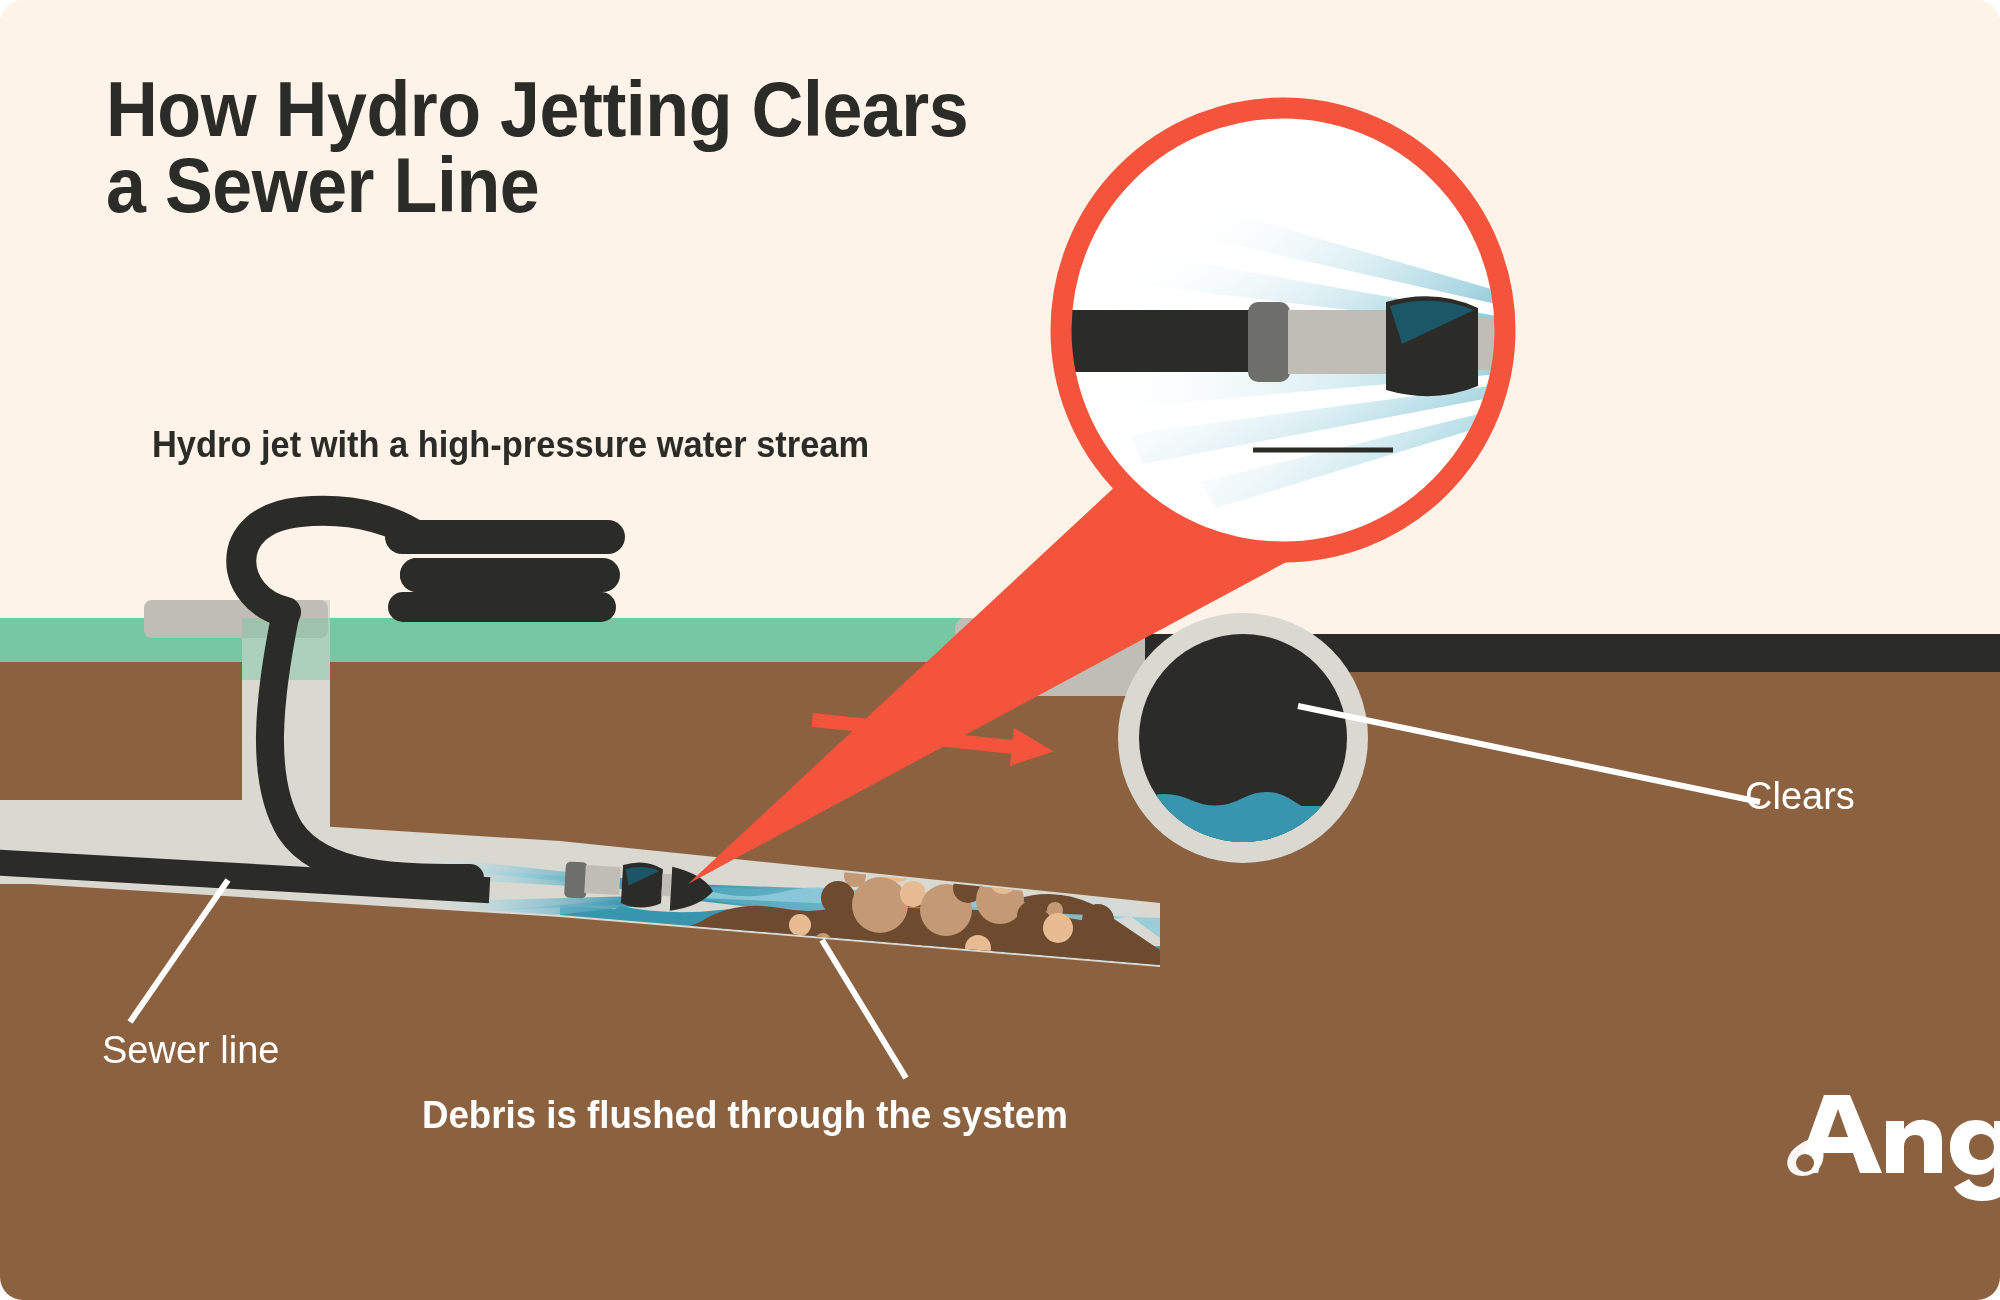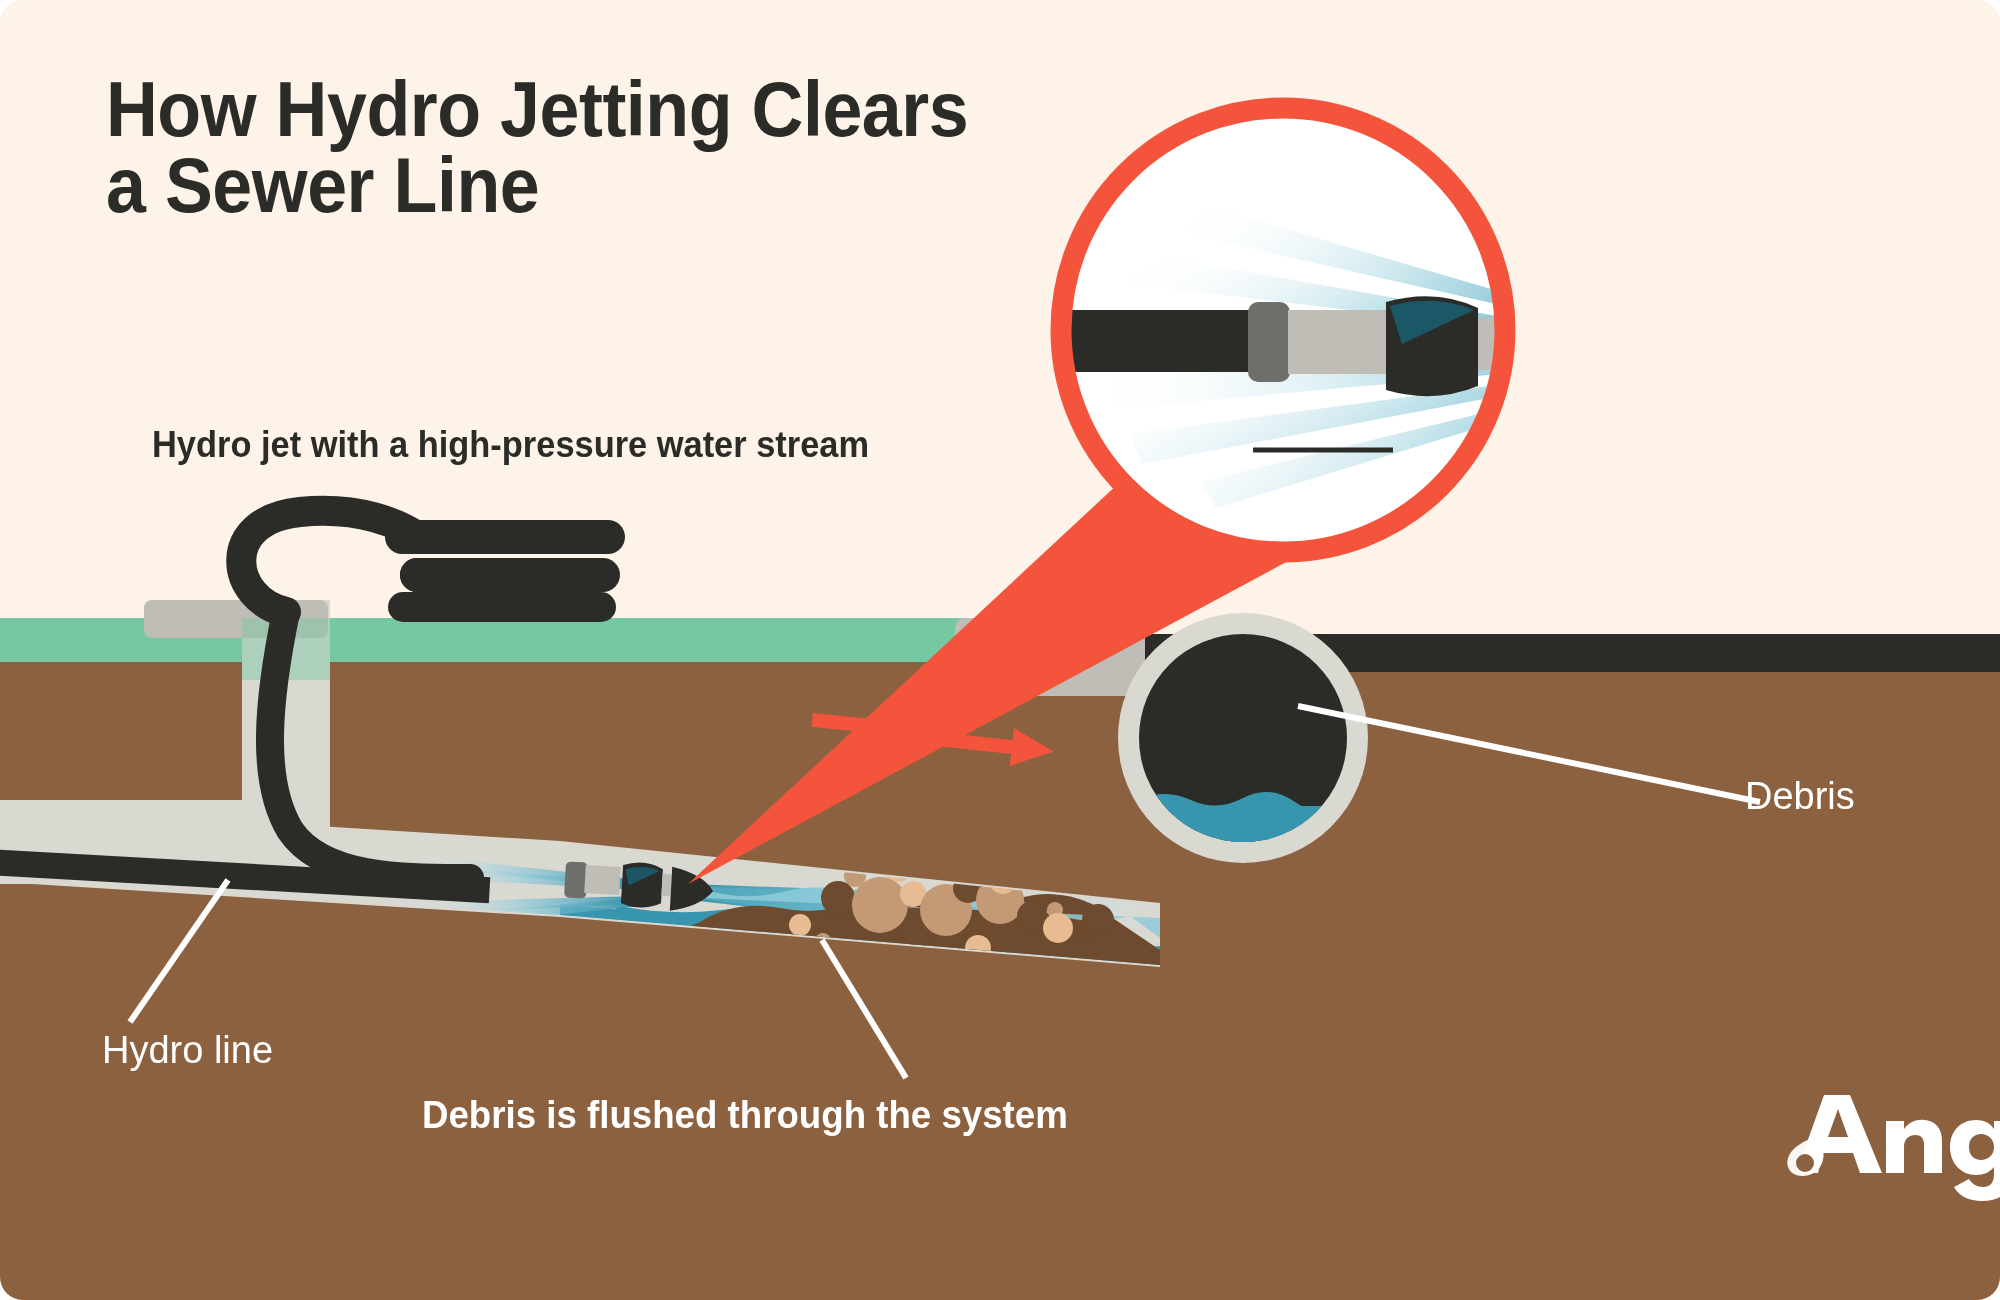--- a/index.html
+++ b/index.html
@@ -312,19 +312,19 @@
 
       <rect x="242" y="26" width="18" height="52" fill="#FFFFFF"></rect>
       <circle cx="251" cy="10" r="11" fill="#FFFFFF"></circle>
     </g>
   </svg>
 
   <h1 class="txt title"><span>How Hydro Jetting Clears</span><br><span>a Sewer Line</span></h1>
 
   <div class="txt lbl-hydro">Hydro jet with a high-pressure water stream</div>
 
-  <div class="txt lbl-sewer">Debris</div>
-
-  <div class="txt lbl-sewerline">Hydro line</div>
+  <div class="txt lbl-sewer">Clears</div>
+
+  <div class="txt lbl-sewerline">Sewer line</div>
 
   <div class="txt lbl-debris">Debris is flushed through the system</div>
 
 </div>
 
 </body></html>

